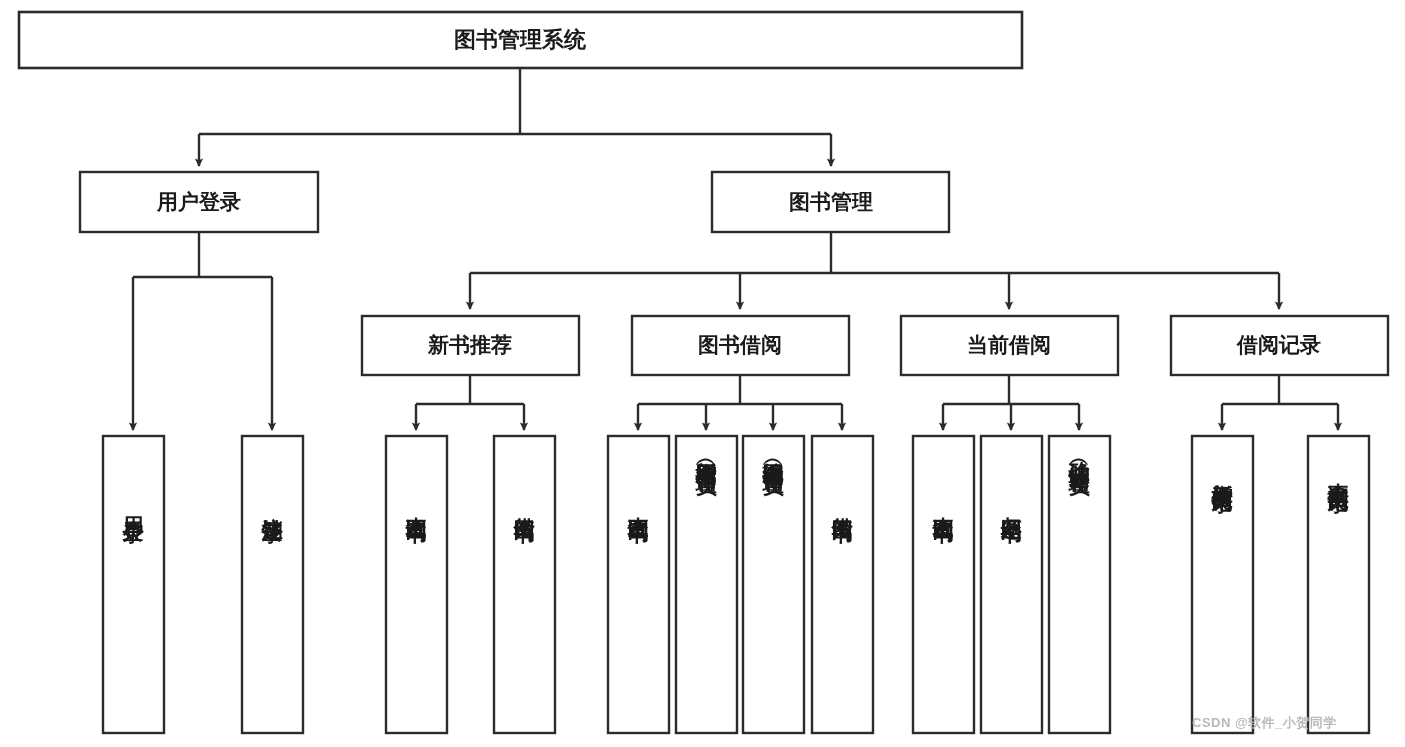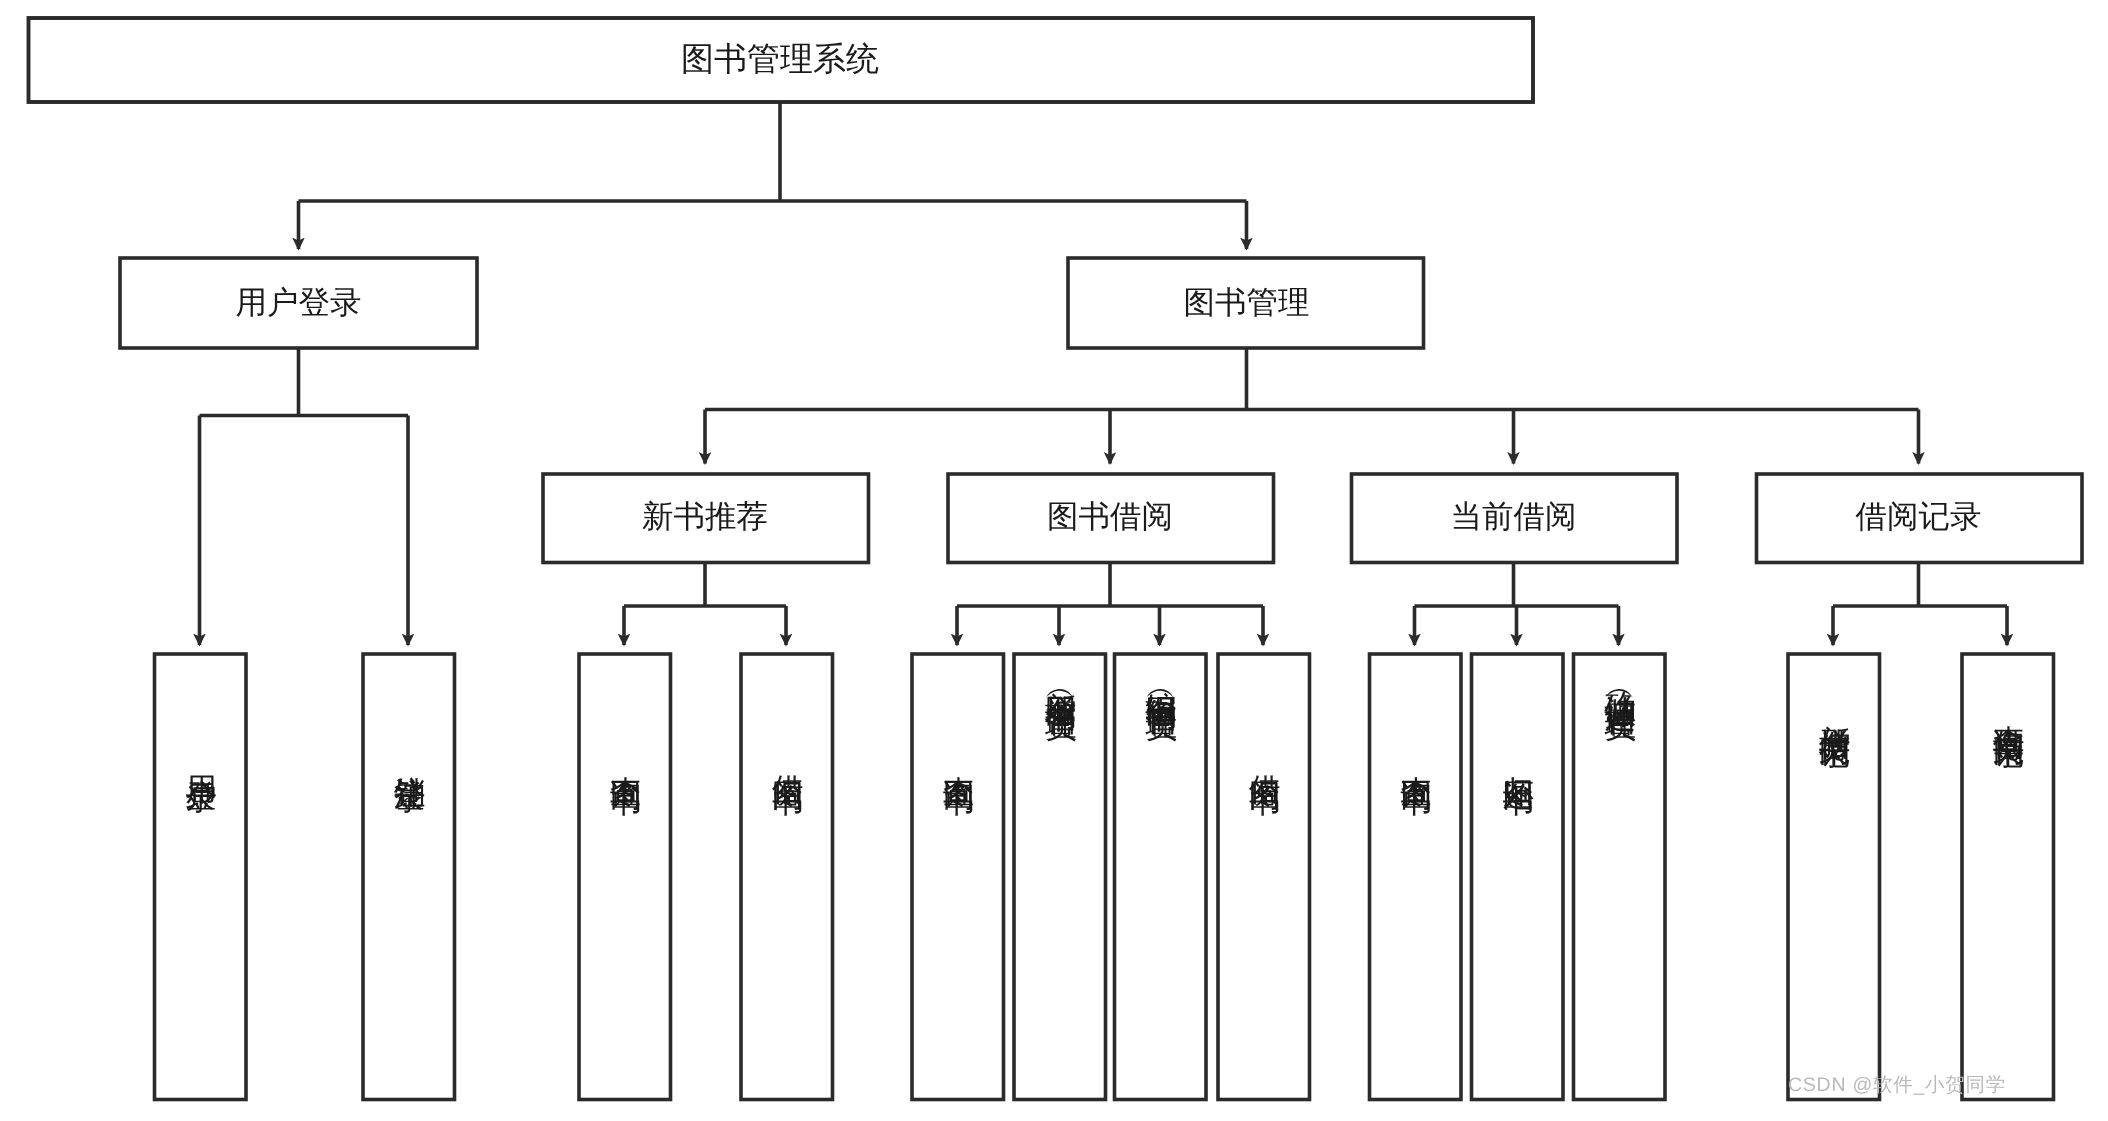--- a/index.html
+++ b/index.html
@@ -11,20 +11,21 @@
     width: 1405px;
     height: 747px;
     font-family: "Liberation Sans", "DejaVu Sans", sans-serif;
     overflow: hidden;
     position: relative;
   }
   #diagram-root {
     position: relative;
     width: 1405px;
     height: 544px;
+    font-weight: bold;
   }
   svg.diagram-canvas {
     position: absolute;
     top: 0;
     left: 0;
     width: 1405px;
     height: 747px;
     display: block;
   }
   .node-box {

